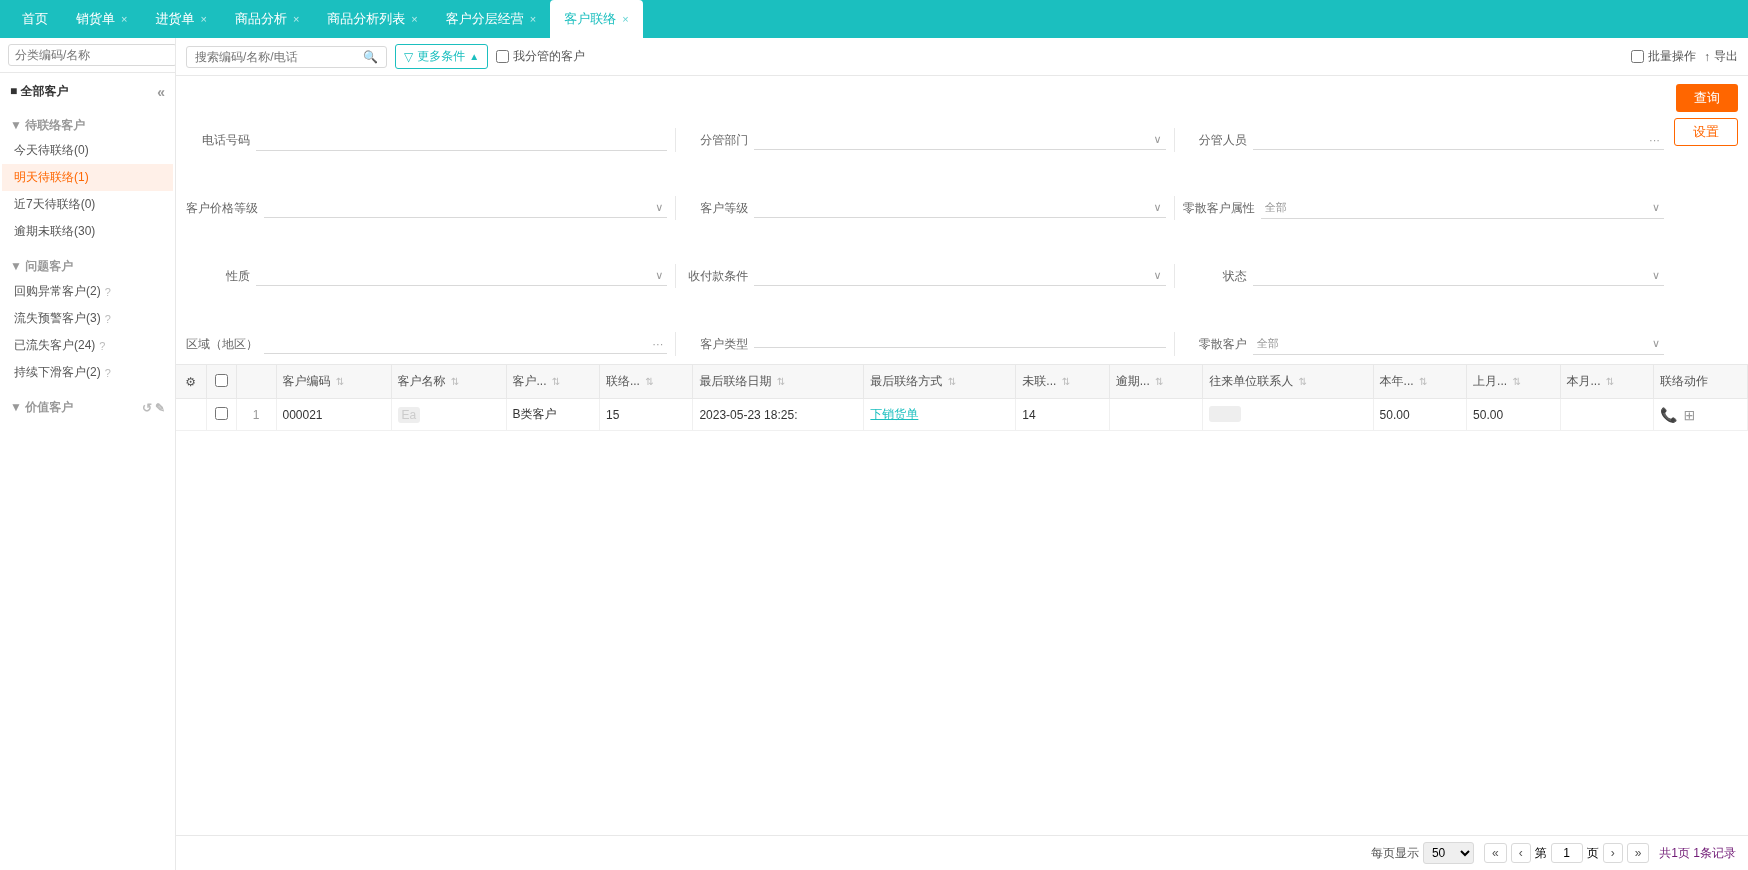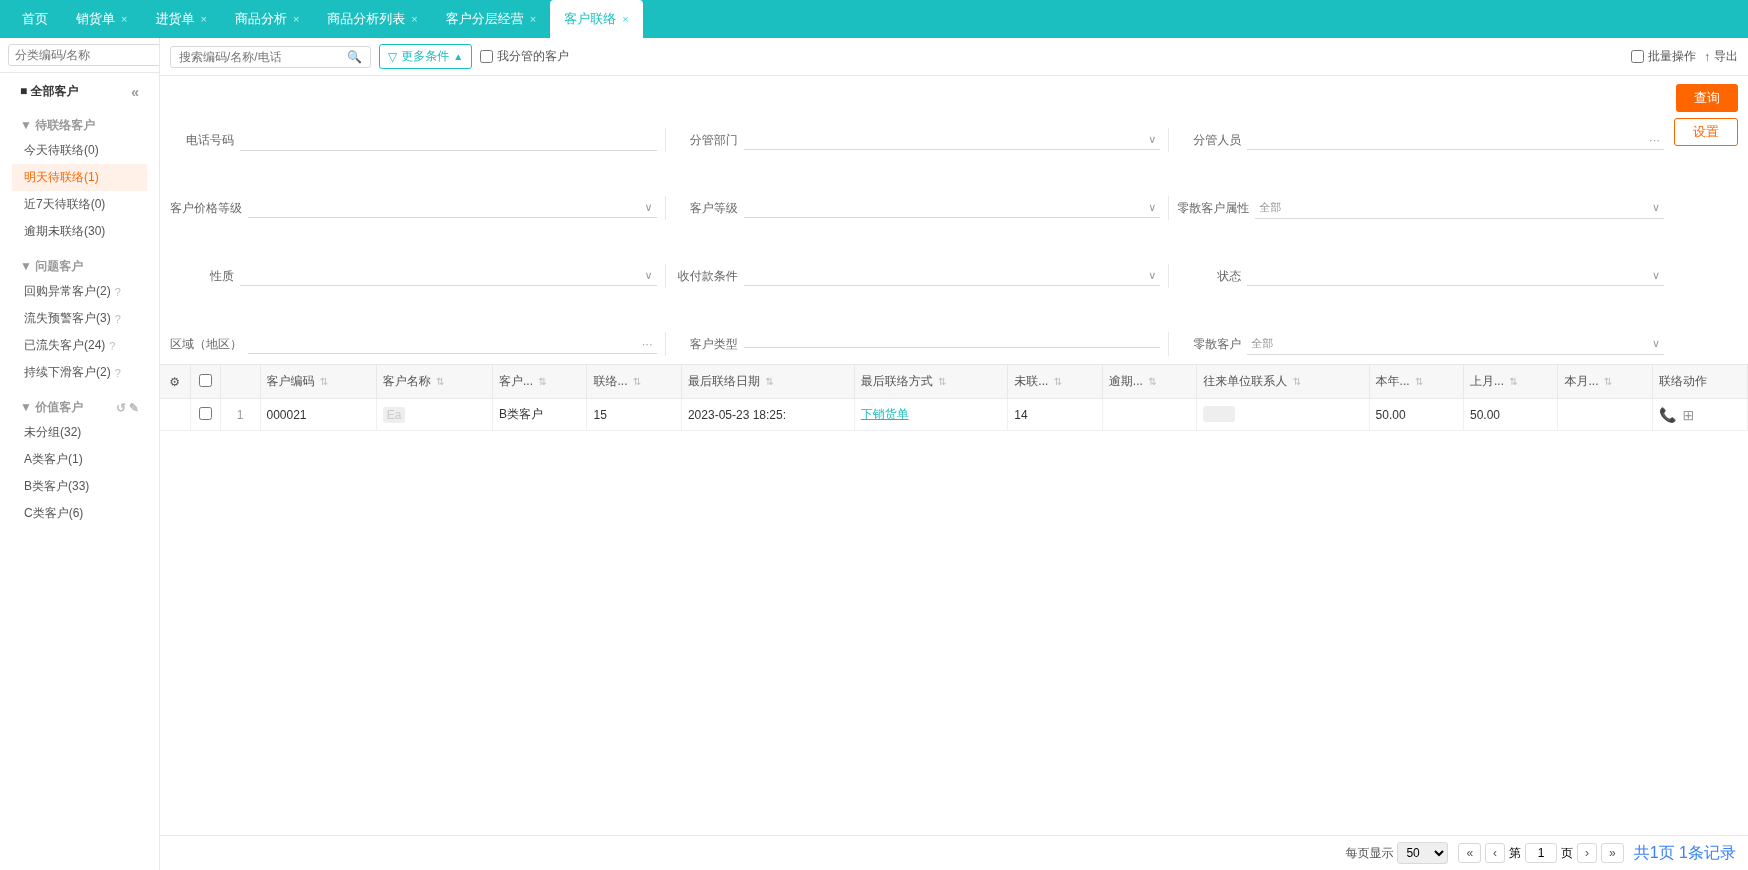--- a/index.html
+++ b/index.html
@@ -8,24 +8,24 @@
     
     .top-nav { background: #1bbfbf; display: flex; align-items: center; height: 38px; padding: 0 8px; gap: 0; }
     .nav-item { color: #fff; padding: 0 14px; height: 38px; display: flex; align-items: center; cursor: pointer; font-size: 13px; white-space: nowrap; }
     .nav-item.active { background: #fff; color: #1bbfbf; border-radius: 4px 4px 0 0; }
     .nav-item .close-x { margin-left: 6px; font-size: 11px; opacity: 0.7; }
 
     
     .main-layout { display: flex; height: calc(870px - 38px); }
 
     
-    .sidebar { width: 160px; background: #fff; border-right: 1px solid #e8e8e8; overflow-y: auto; flex-shrink: 0; }
+    .sidebar { width: 176px; background: #fff; border-right: 1px solid #e8e8e8; overflow-y: auto; flex-shrink: 0; }
     .sidebar-search { display: flex; align-items: center; padding: 6px 8px; border-bottom: 1px solid #e8e8e8; gap: 4px; }
     .sidebar-search input { flex: 1; border: 1px solid #d9d9d9; border-radius: 3px; padding: 3px 6px; font-size: 12px; color: #666; }
-    .sidebar-section { padding: 4px 12px; }
+    .sidebar-section { padding: 4px 2px; }
     .sidebar-header { display: flex; align-items: center; justify-content: space-between; padding: 6px 8px 4px 8px; color: #333; font-weight: bold; font-size: 12px; }
     .sidebar-header .fold-icon { color: #999; font-size: 14px; cursor: pointer; }
     .sidebar-item { padding: 5px 8px 5px 12px; color: #555; cursor: pointer; display: flex; align-items: center; gap: 4px; }
     .sidebar-item.highlighted { background: #fff0e8; color: #ff6600; }
     .sub-group { padding-left: 0; }
     .sub-group-title { padding: 5px 8px 3px 8px; color: #999; font-size: 11px; font-weight: bold; display: flex; align-items: center; justify-content: space-between; }
     .sub-group-title .icons { display: flex; gap: 3px; }
 
     
     .content { flex: 1; display: flex; flex-direction: column; overflow: hidden; }
@@ -73,21 +73,21 @@
     .action-icons { display: flex; gap: 6px; align-items: center; }
     .action-icon { color: #999; cursor: pointer; font-size: 14px; }
 
     
     .footer { background: #fff; border-top: 1px solid #e8e8e8; padding: 6px 12px; display: flex; align-items: center; justify-content: flex-end; gap: 10px; }
     .page-size-select { display: flex; align-items: center; gap: 4px; color: #555; }
     .page-size-select select { border: 1px solid #d9d9d9; border-radius: 3px; padding: 2px 4px; font-size: 12px; }
     .pagination { display: flex; align-items: center; gap: 4px; }
     .page-btn { border: 1px solid #d9d9d9; background: #fff; padding: 2px 7px; cursor: pointer; color: #555; border-radius: 3px; font-size: 12px; }
     .page-input { border: 1px solid #d9d9d9; border-radius: 3px; padding: 2px 4px; width: 32px; text-align: center; font-size: 12px; }
-    .total-info { color: #3b82f6; font-size: 16px; }
+    .total-info { color: #701a75; font-size: 12px; }
   </style>
 </head>
 <body>
 
 <div class="top-nav">
   <div class="nav-item">首页</div>
   <div class="nav-item">销货单 <span class="close-x">×</span></div>
   <div class="nav-item">进货单 <span class="close-x">×</span></div>
   <div class="nav-item">商品分析 <span class="close-x">×</span></div>
   <div class="nav-item">商品分析列表 <span class="close-x">×</span></div>
@@ -134,26 +134,20 @@
       </div>
     </div>
 
     <div class="sidebar-section">
       <div class="sub-group-title">
         <span>▼ 价值客户</span>
         <div class="icons">
           <span style="color:#bbb;cursor:pointer;">↺</span>
           <span style="color:#bbb;cursor:pointer;">✎</span>
         </div>
-      </div>
-      <div class="sub-group">
-        <div class="sidebar-item">未分组(32)</div>
-        <div class="sidebar-item">A类客户(1)</div>
-        <div class="sidebar-item">B类客户(33)</div>
-        <div class="sidebar-item">C类客户(6)</div>
       </div>
     </div>
   </div>
 
   <div class="content">
 
     <div class="toolbar">
       <div class="toolbar-search">
         <input type="text" placeholder="搜索编码/名称/电话" style="">
         <span class="s-icon">🔍</span>

